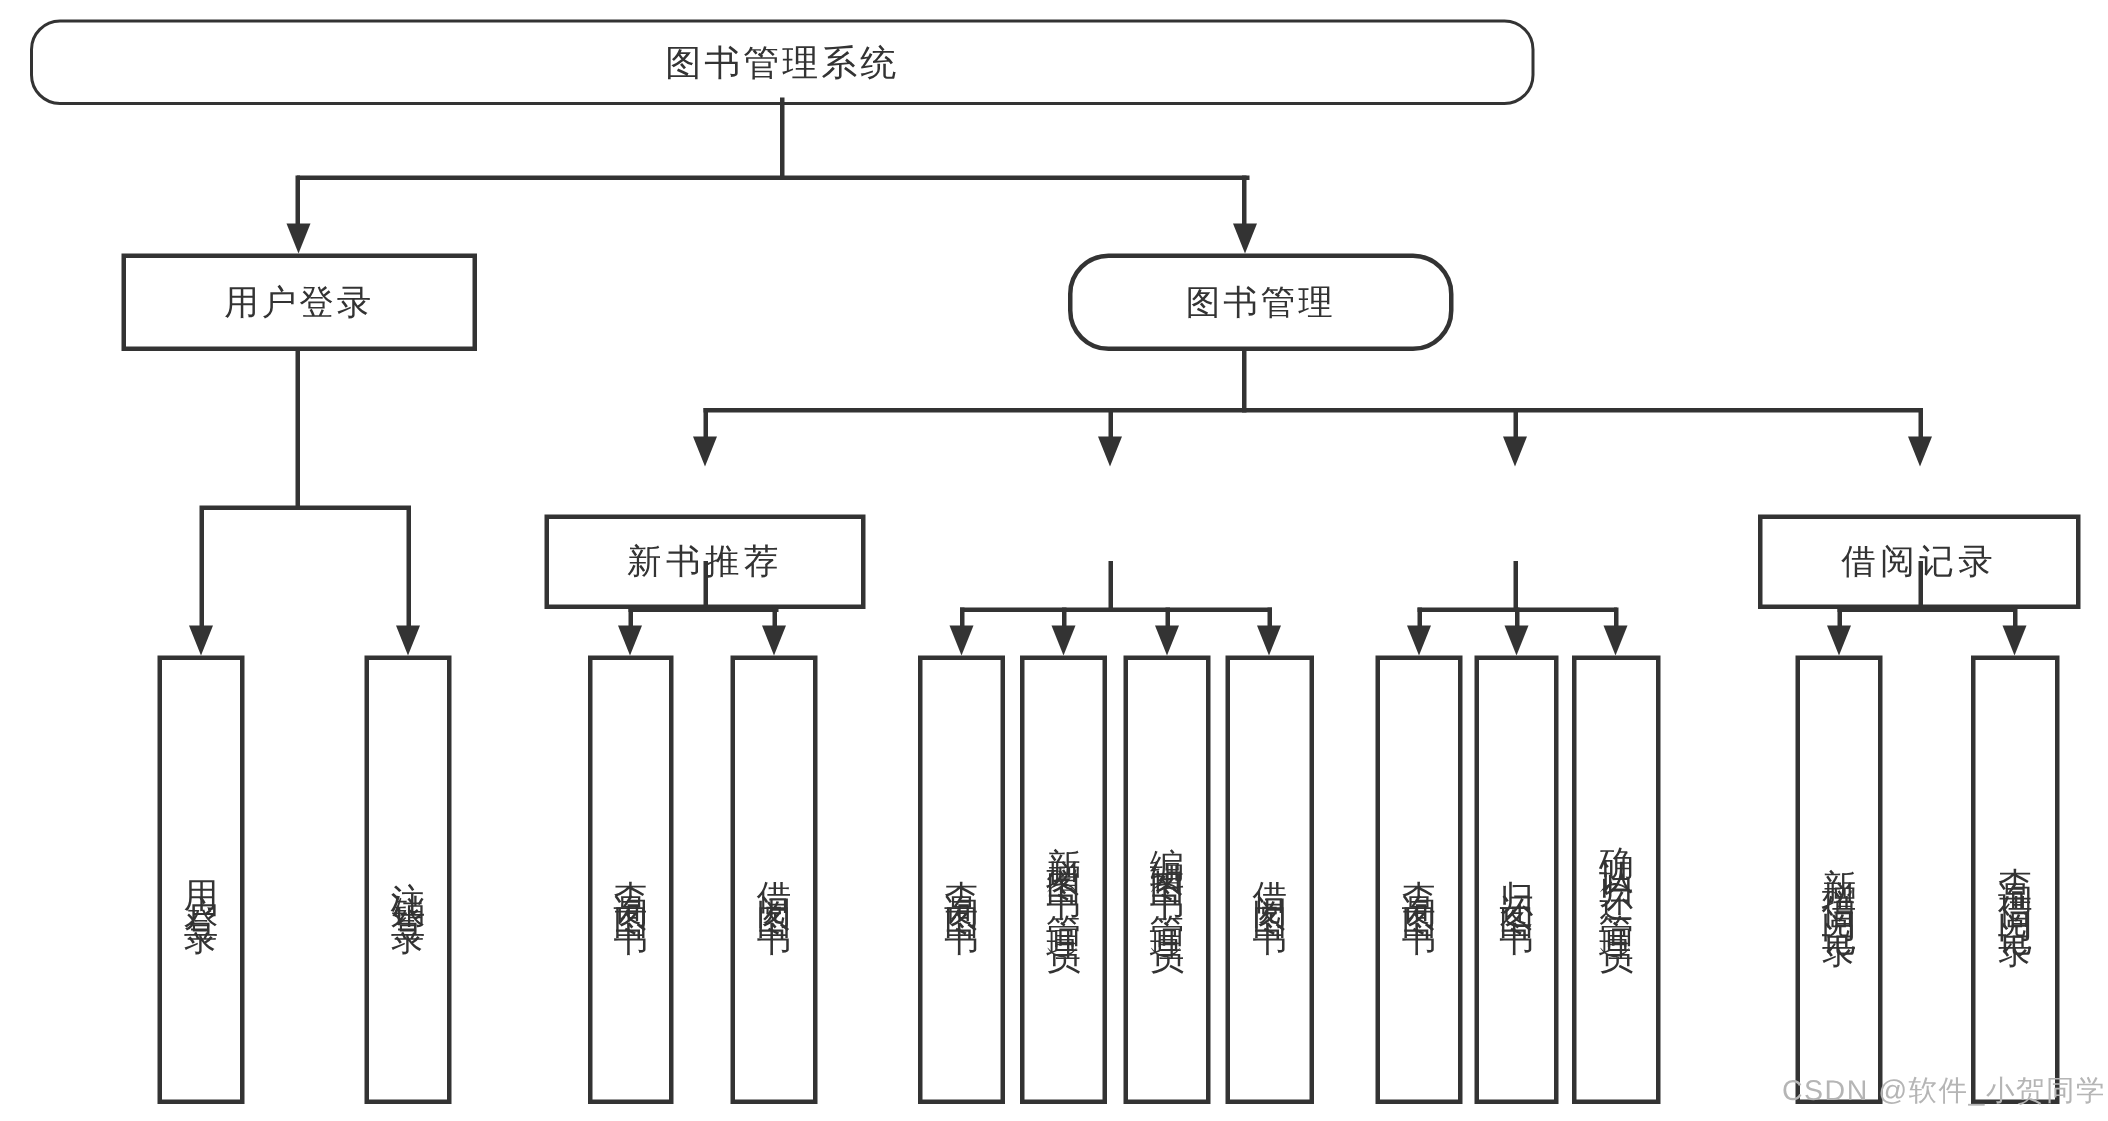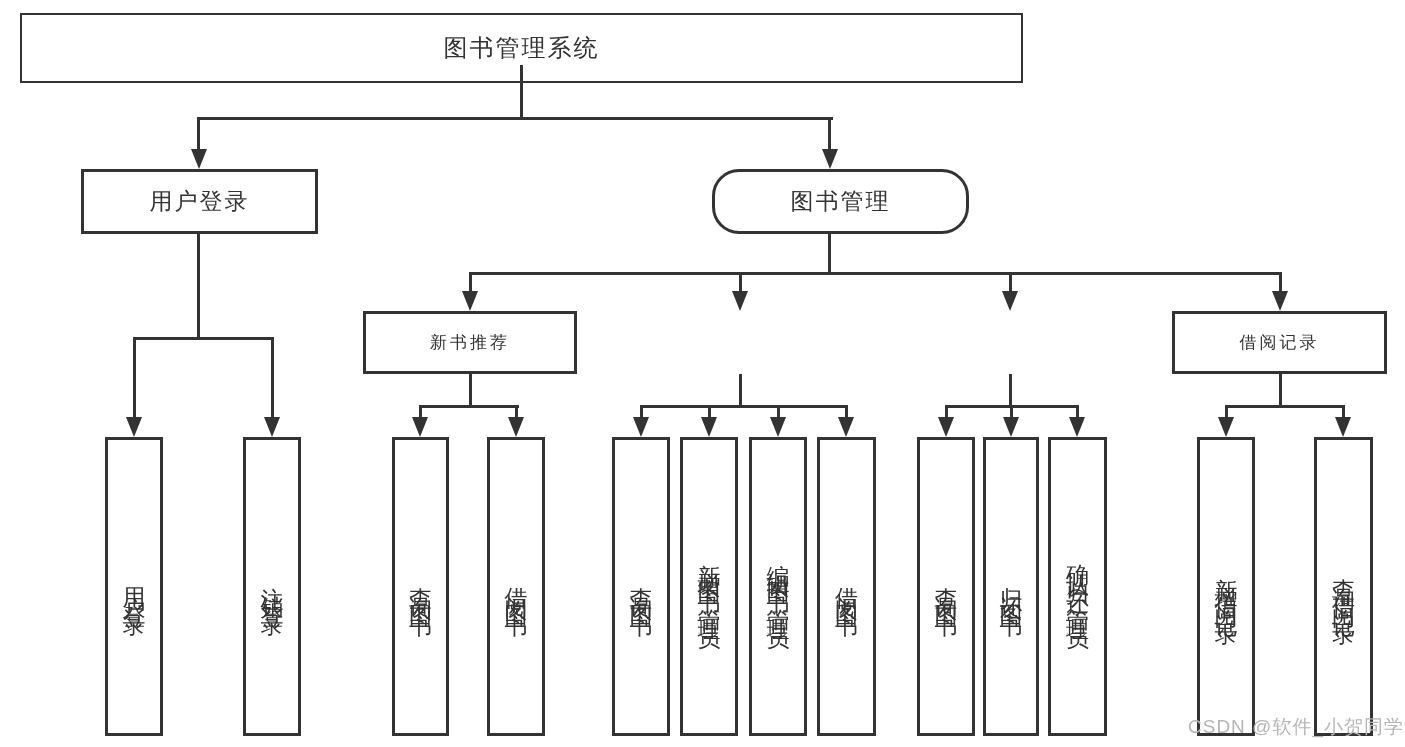--- a/index.html
+++ b/index.html
@@ -18,21 +18,21 @@
     box-sizing: border-box;
     border: 3px solid #333333;
     background: #ffffff;
     display: flex;
     align-items: center;
     justify-content: center;
     white-space: nowrap;
   }
   .box.root  { border-width: 2px; font-size: 24px; letter-spacing: 2px; }
   .box.lvl2  { font-size: 23px; letter-spacing: 2px; }
-  .box.lvl3  { font-size: 17px; letter-spacing: 3px; }
+  .box.lvl3  { font-size: 23px; letter-spacing: 3px; margin-top: 32px; }
   .box.leaf  { font-size: 23px; }
   .box.leaf .vtext {
     writing-mode: vertical-lr;
     text-orientation: mixed;
     letter-spacing: 9px;
     line-height: 1;
   }
   
   .vline { position: absolute; width: 3px;  background: #333333; }
   .hline { position: absolute; height: 3px; background: #333333; }
@@ -50,21 +50,21 @@
     letter-spacing: 1px;
     z-index: 5;
     white-space: nowrap;
   }
 </style>
 </head>
 <body>
 
 <div class="canvas">
 
-  <div class="box root" style="left:20px; top:13px; width:1003px; height:70px;">图书管理系统</div>
+  <div class="box root" style="left:20px; top:13px; width:1003px; height:57px;border-radius:20px;">图书管理系统</div>
 
   <div class="box lvl2" style="left:81px; top:169px; width:237px; height:65px;">用户登录</div>
 
   <div class="box lvl2" style="left:712px; top:169px; width:257px; height:65px;border-radius:27px;">图书管理</div>
 
   <div class="box lvl3" style="left:363px; top:311px; width:214px; height:63px;">新书推荐</div>
 
 
 
   <div class="box lvl3" style="left:1172px; top:311px; width:215px; height:63px;">借阅记录</div>

